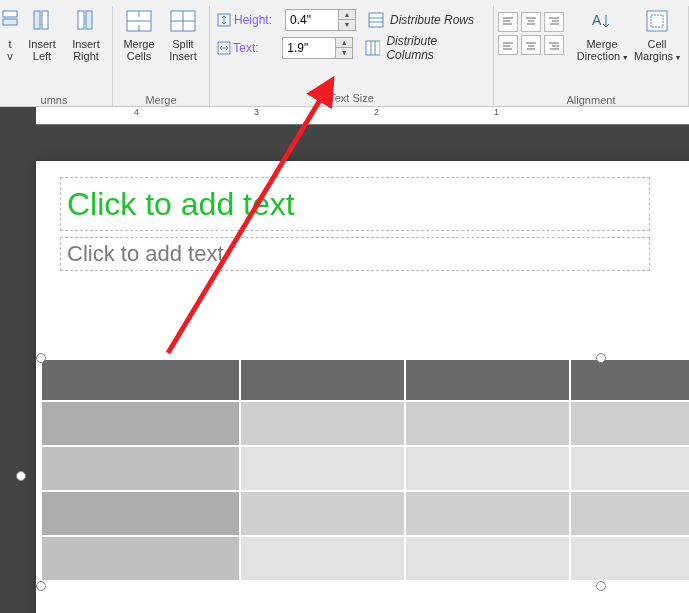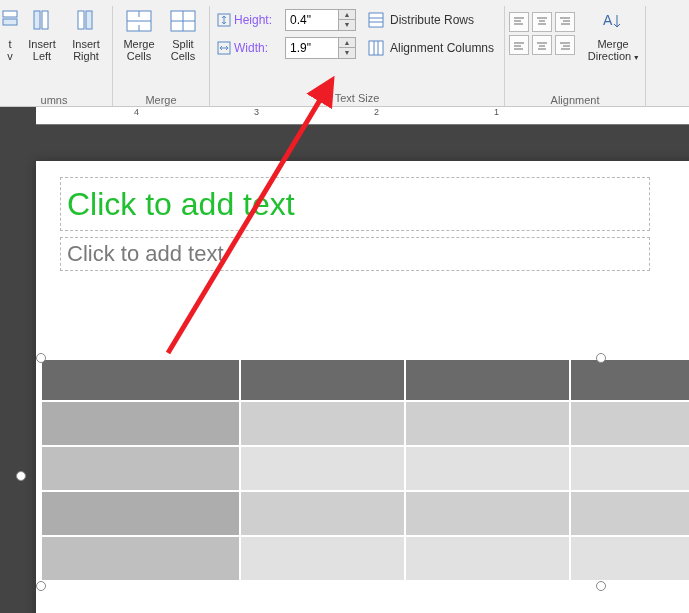--- a/index.html
+++ b/index.html
@@ -14,21 +14,21 @@
     svg { display:block; }
     .cellsize { padding:2px 6px; }
     .cs-row { display:flex; align-items:center; height:24px; margin-bottom:4px; }
     .cs-label { font-size:12px; color:#8b5cf6; margin:0 6px 0 2px; width:45px; }
     .spinbox { display:flex; align-items:center; border:1px solid #ababab; background:#fff; height:22px; }
     .spinbox input { border:none; width:52px; font-size:12px; padding:0 4px; outline:none; background:#fff; }
     .spinbox .spins { display:flex; flex-direction:column; border-left:1px solid #ababab; }
     .spinbox .spin { width:16px; height:10px; background:#e9e9e9; border:none; font-size:7px; line-height:8px; cursor:pointer; padding:0; color:#555; }
     .spinbox .spin:first-child { border-bottom:1px solid #ababab; }
     .dist-btn { display:flex; align-items:center; cursor:pointer; padding:0 4px; height:24px; }
-    .dist-btn .lbl { font-size:12px; color:#333; margin-left:6px; }
+    .dist-btn .lbl { font-size:12px; color:#333; margin-left:6px;font-style:italic; }
     .align-grid { display:grid; grid-template-columns:repeat(3,20px); grid-template-rows:repeat(2,20px); gap:3px; margin-right:10px; margin-top:6px; }
     .align-cell { width:20px; height:20px; border:1px solid #b8b8b8; background:#fcfcfc; cursor:pointer; display:flex; align-items:center; justify-content:center; }
 
     .ruler { height:18px; background:#fff; border-bottom:1px solid #777; position:relative; margin-left:36px; font-size:9px; color:#555; overflow:hidden; }
     .ruler .tick { position:absolute; top:0; height:18px; }
 
     .canvas-area { position:absolute; left:0; top:125px; right:0; bottom:0; background:#444; }
     .slide { position:absolute; left:36px; top:36px; width:700px; height:500px; background:#fff; box-shadow:0 0 10px rgba(0,0,0,.3); }
     .ph { position:absolute; border:1px dashed #b8b8b8;text-align:center; }
     .ph1 { left:24px; top:16px; width:590px; height:54px; display:flex; align-items:center; padding-left:6px; }
@@ -106,21 +106,21 @@
       </div>
       <div class="big-btn">
         <div class="ic">
             <svg width="26" height="22">
               <rect x="1" y="1" width="24" height="20" fill="#fff" stroke="#5a8ac6"></rect>
               <line x1="13" y1="1" x2="13" y2="21" stroke="#5a8ac6"></line>
               <line x1="1" y1="11" x2="25" y2="11" stroke="#5a8ac6"></line>
             </svg>
           </div>
         <div class="lbl" style="white-space:pre-line">Split
-Cells</div>
+Insert</div>
       </div>
     </div>
     <div class="rgroup-label">Merge</div>
   </div>
 
   <div class="rgroup cellsize">
     <div style="flex:1">
       <div class="cs-row">
         <svg width="16" height="16">
             <rect x="2" y="2" width="12" height="12" fill="none" stroke="#5a8ac6"></rect>
@@ -141,35 +141,35 @@
               <line x1="1" y1="10" x2="15" y2="10" stroke="#5a8ac6"></line>
             </svg>
           <div class="lbl">Distribute Rows</div>
         </div>
       </div>
       <div class="cs-row">
         <svg width="16" height="16">
             <rect x="2" y="2" width="12" height="12" fill="none" stroke="#5a8ac6"></rect>
             <path d="M4 8h8 M6 6l-2 2 2 2 M10 6l2 2-2 2" stroke="#5a8ac6" fill="none"></path>
           </svg>
-        <div class="cs-label">Width:</div>
+        <div class="cs-label">Text:</div>
         <div class="spinbox">
           <input value="1.9&quot;" style="">
           <div class="spins">
             <button class="spin">▲</button>
             <button class="spin">▼</button>
           </div>
         </div>
         <div class="dist-btn" style="margin-left:8px">
           <svg width="16" height="16">
               <rect x="1" y="1" width="14" height="14" fill="#fff" stroke="#5a8ac6"></rect>
               <line x1="6" y1="1" x2="6" y2="15" stroke="#5a8ac6"></line>
               <line x1="10" y1="1" x2="10" y2="15" stroke="#5a8ac6"></line>
             </svg>
-          <div class="lbl">Alignment Columns</div>
+          <div class="lbl">Distribute Columns</div>
         </div>
       </div>
     </div>
     <div class="rgroup-label">Text Size</div>
   </div>
 
   <div class="rgroup">
     <div class="rgroup-buttons">
       <div class="align-grid">
         <div class="align-cell">
@@ -229,20 +229,30 @@
       </div>
       <div class="big-btn" style="width:56px">
         <div class="ic">
             <svg width="24" height="24">
               <text x="2" y="16" font-size="14" fill="#3a6aa8">A</text>
               <path d="M16 6v12 M13 15l3 3 3-3" stroke="#3a6aa8" fill="none"></path>
             </svg>
           </div>
         <div class="lbl"><span style="white-space:pre-line">Merge
 Direction</span> <span style="font-size:8px">▾</span></div>
+      </div>
+      <div class="big-btn" style="width:54px">
+        <div class="ic">
+            <svg width="24" height="24">
+              <rect x="2" y="2" width="20" height="20" fill="#fff" stroke="#5a8ac6"></rect>
+              <rect x="6" y="6" width="12" height="12" fill="none" stroke="#5a8ac6" stroke-dasharray="2 1"></rect>
+            </svg>
+          </div>
+        <div class="lbl"><span style="white-space:pre-line">Cell
+Margins</span> <span style="font-size:8px">▾</span></div>
       </div>
     </div>
     <div class="rgroup-label">Alignment</div>
   </div>
 </div>
 
 <div class="ruler">
   <div class="tick" style="left:98px">4</div>
   <div class="tick" style="left:218px">3</div>
   <div class="tick" style="left:338px">2</div>

